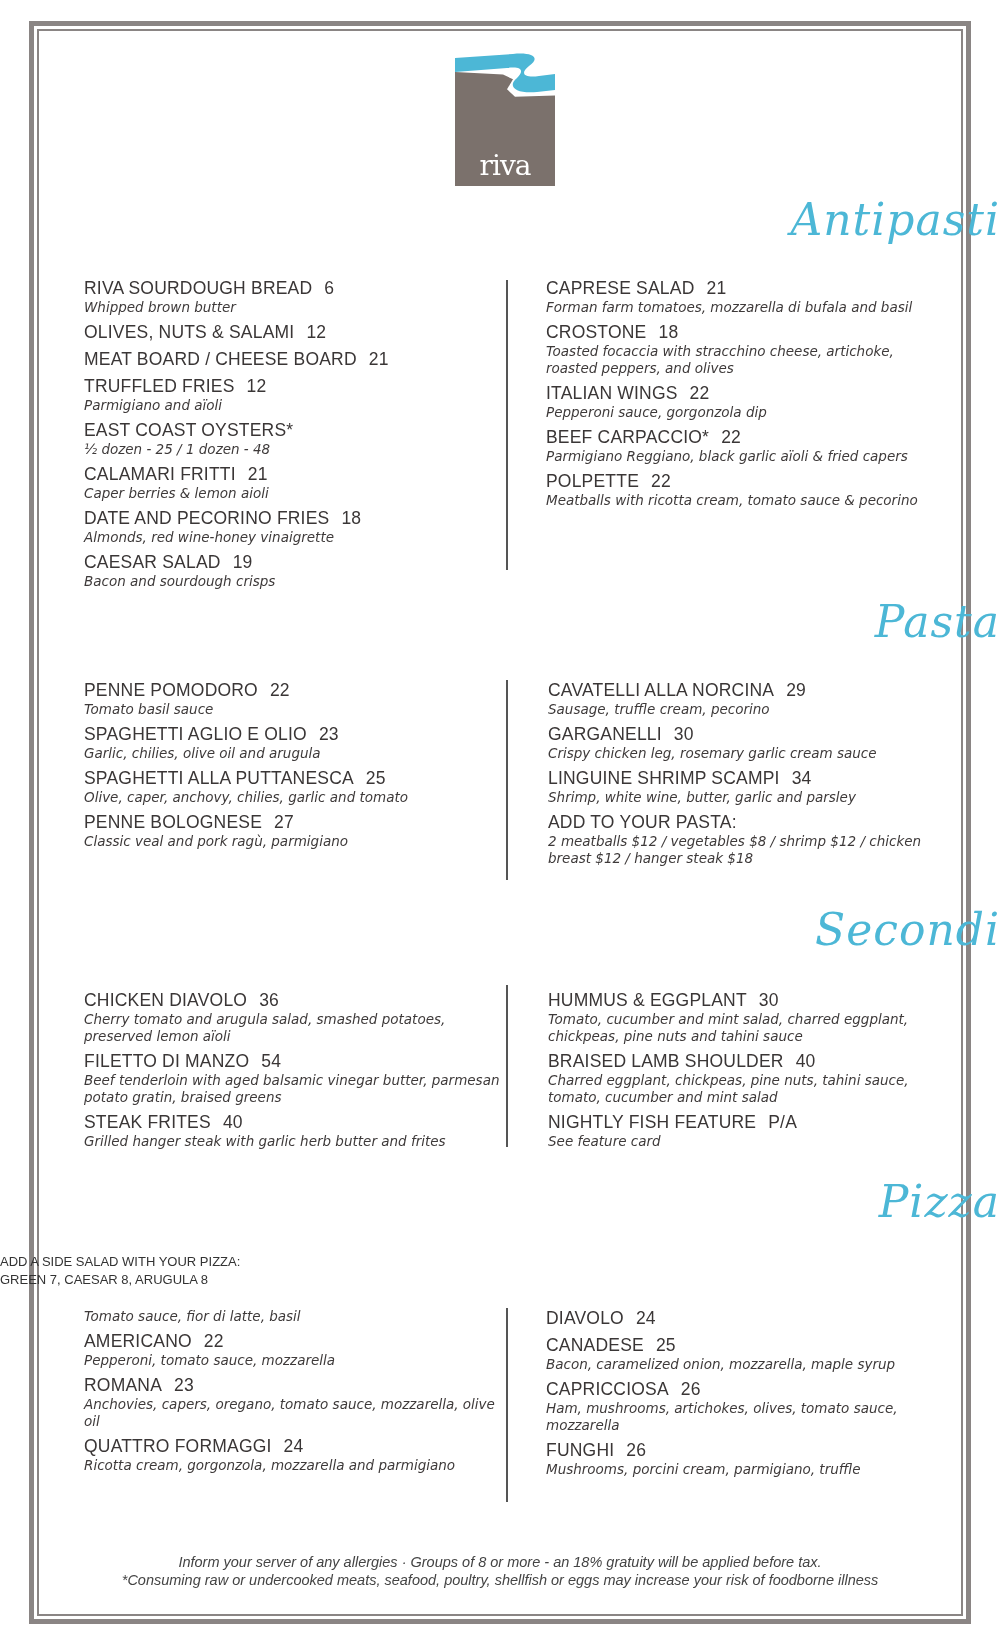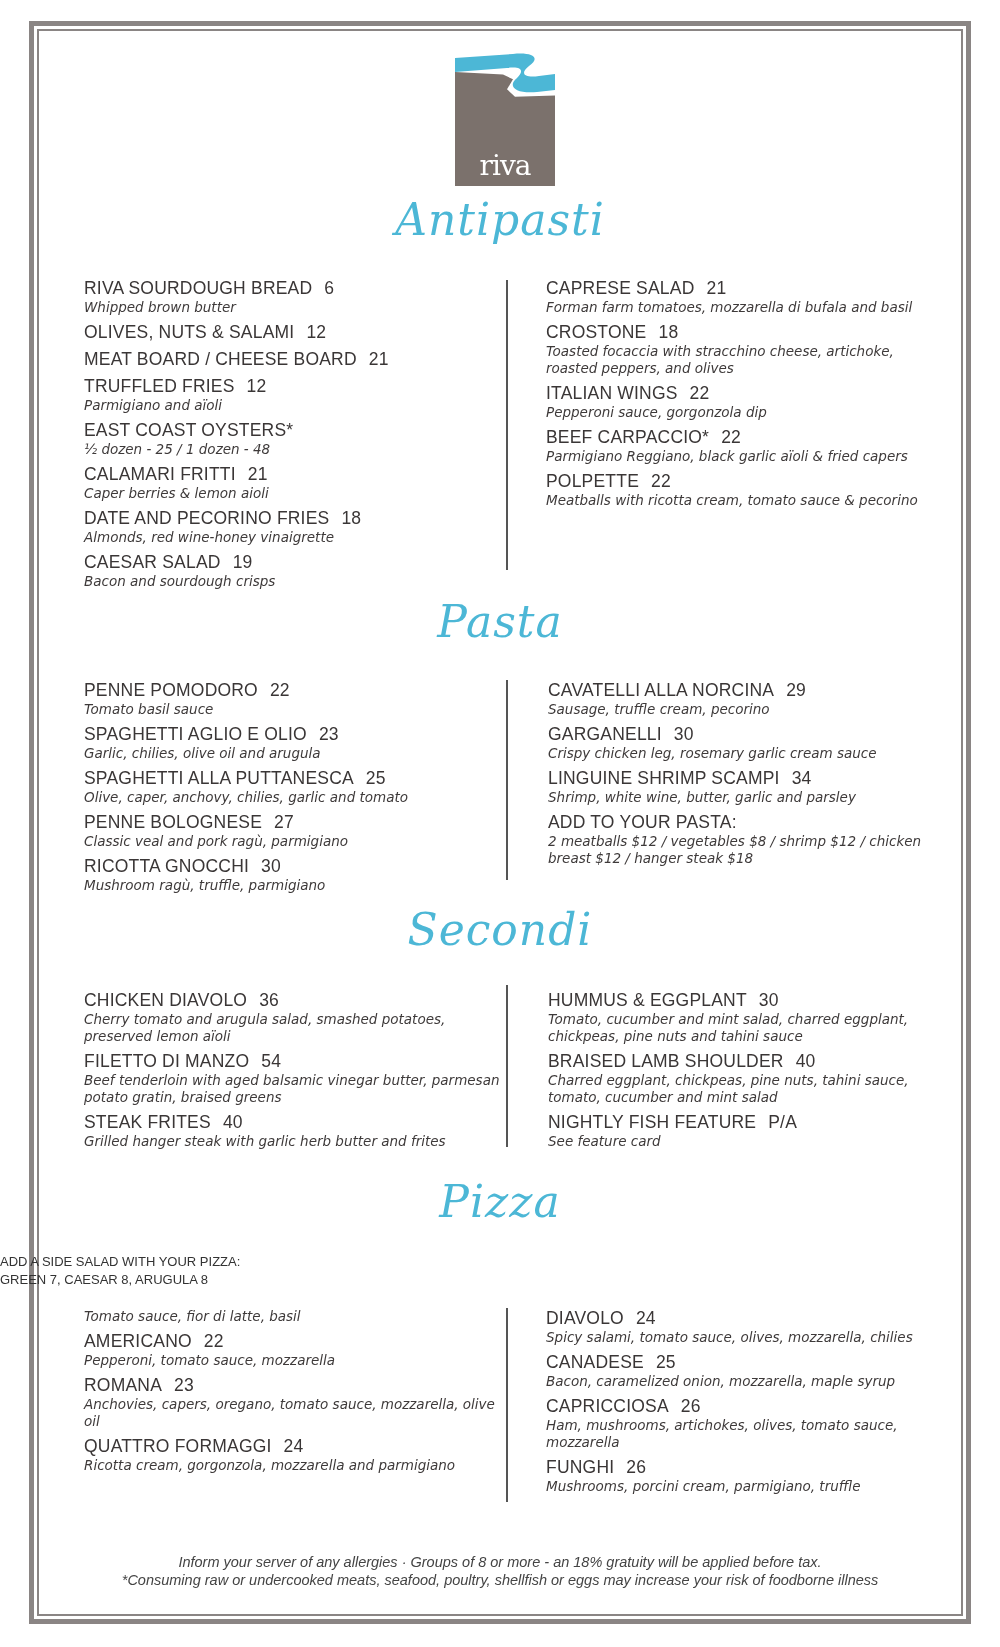--- a/index.html
+++ b/index.html
@@ -3,21 +3,21 @@
 <meta charset="utf-8">
 <style>
   html,body{margin:0;padding:0;background:#fff;}
   body{width:1000px;height:1647px;position:relative;overflow:hidden;font-family:"DejaVu Sans","Liberation Sans",sans-serif;color:#3d3a3a;}
   .frame{position:absolute;box-sizing:border-box;}
   .f1{left:29px;top:21px;width:942px;height:1603px;border:5px solid #8a8584;}
   .f2{left:37px;top:29px;width:926px;height:1587px;border:2px solid #8a8584;}
   .logo{position:absolute;left:455px;top:52px;width:100px;height:134px;}
   .logo .box{position:absolute;left:0;top:10px;width:100px;height:124px;background:#7b716c;}
   .logo .word{position:absolute;left:0;right:0;bottom:6px;text-align:center;color:#fff;font-family:"DejaVu Serif","Liberation Serif",serif;font-size:28px;letter-spacing:-1px;line-height:1;}
-  .heading{position:absolute;left:0;width:1000px;text-align:center;color:#4cb7d6;font-family:"DejaVu Serif","Liberation Serif",serif;font-style:italic;font-size:44px;line-height:1;letter-spacing:1px;}
+  .heading{position:absolute;left:0;width:1000px;text-align:right;color:#4cb7d6;font-family:"DejaVu Serif","Liberation Serif",serif;font-style:italic;font-size:44px;line-height:1;letter-spacing:1px;}
   .col{position:absolute;width:420px;}
   .item{margin:0 0 6px 0;}
   .name{font-family:"Liberation Sans","DejaVu Sans",sans-serif;font-size:17.5px;letter-spacing:0.2px;color:#3a3636;line-height:21px;white-space:nowrap;}
   .name .price{margin-left:12px;}
   .desc{font-family:"DejaVu Sans","Liberation Sans",sans-serif;font-style:italic;font-size:13.5px;color:#3e3a3a;line-height:17px;}
   .divider{position:absolute;left:506px;width:1.5px;background:#555;}
   .note{position:absolute;left:0;width:1000px;text-align:left;font-family:"Liberation Sans",sans-serif;font-size:13px;line-height:17px;color:#333;}
   .footer{position:absolute;left:0;width:1000px;text-align:center;font-family:"Liberation Sans",sans-serif;font-style:italic;font-size:14.5px;line-height:18px;color:#444;}
 </style>
 </head>
@@ -103,24 +103,20 @@
       <div class="desc">Garlic, chilies, olive oil and arugula</div>
     </div>
     <div class="item">
       <div class="name"><span>SPAGHETTI ALLA PUTTANESCA</span><span class="price">25</span></div>
       <div class="desc">Olive, caper, anchovy, chilies, garlic and tomato</div>
     </div>
     <div class="item">
       <div class="name"><span>PENNE BOLOGNESE</span><span class="price">27</span></div>
       <div class="desc">Classic veal and pork ragù, parmigiano</div>
     </div>
-    <div class="item">
-      <div class="name"><span>RICOTTA GNOCCHI</span><span class="price">30</span></div>
-      <div class="desc">Mushroom ragù, truffle, parmigiano</div>
-    </div>
   </div>
 <div class="col" style="left:548px;top:680px;width:400px">
     <div class="item">
       <div class="name"><span>CAVATELLI ALLA NORCINA</span><span class="price">29</span></div>
       <div class="desc">Sausage, truffle cream, pecorino</div>
     </div>
     <div class="item">
       <div class="name"><span>GARGANELLI</span><span class="price">30</span></div>
       <div class="desc">Crispy chicken leg, rosemary garlic cream sauce</div>
     </div>
@@ -182,21 +178,20 @@
       <div class="desc">Anchovies, capers, oregano, tomato sauce, mozzarella, olive oil</div>
     </div>
     <div class="item">
       <div class="name"><span>QUATTRO FORMAGGI</span><span class="price">24</span></div>
       <div class="desc">Ricotta cream, gorgonzola, mozzarella and parmigiano</div>
     </div>
   </div>
 <div class="col" style="left:546px;top:1308px;width:400px">
     <div class="item">
       <div class="name"><span>DIAVOLO</span><span class="price">24</span></div>
-      <div class="desc">Spicy salami, tomato sauce, olives, mozzarella, chilies</div>
     </div>
     <div class="item">
       <div class="name"><span>CANADESE</span><span class="price">25</span></div>
       <div class="desc">Bacon, caramelized onion, mozzarella, maple syrup</div>
     </div>
     <div class="item">
       <div class="name"><span>CAPRICCIOSA</span><span class="price">26</span></div>
       <div class="desc">Ham, mushrooms, artichokes, olives, tomato sauce, mozzarella</div>
     </div>
     <div class="item">

